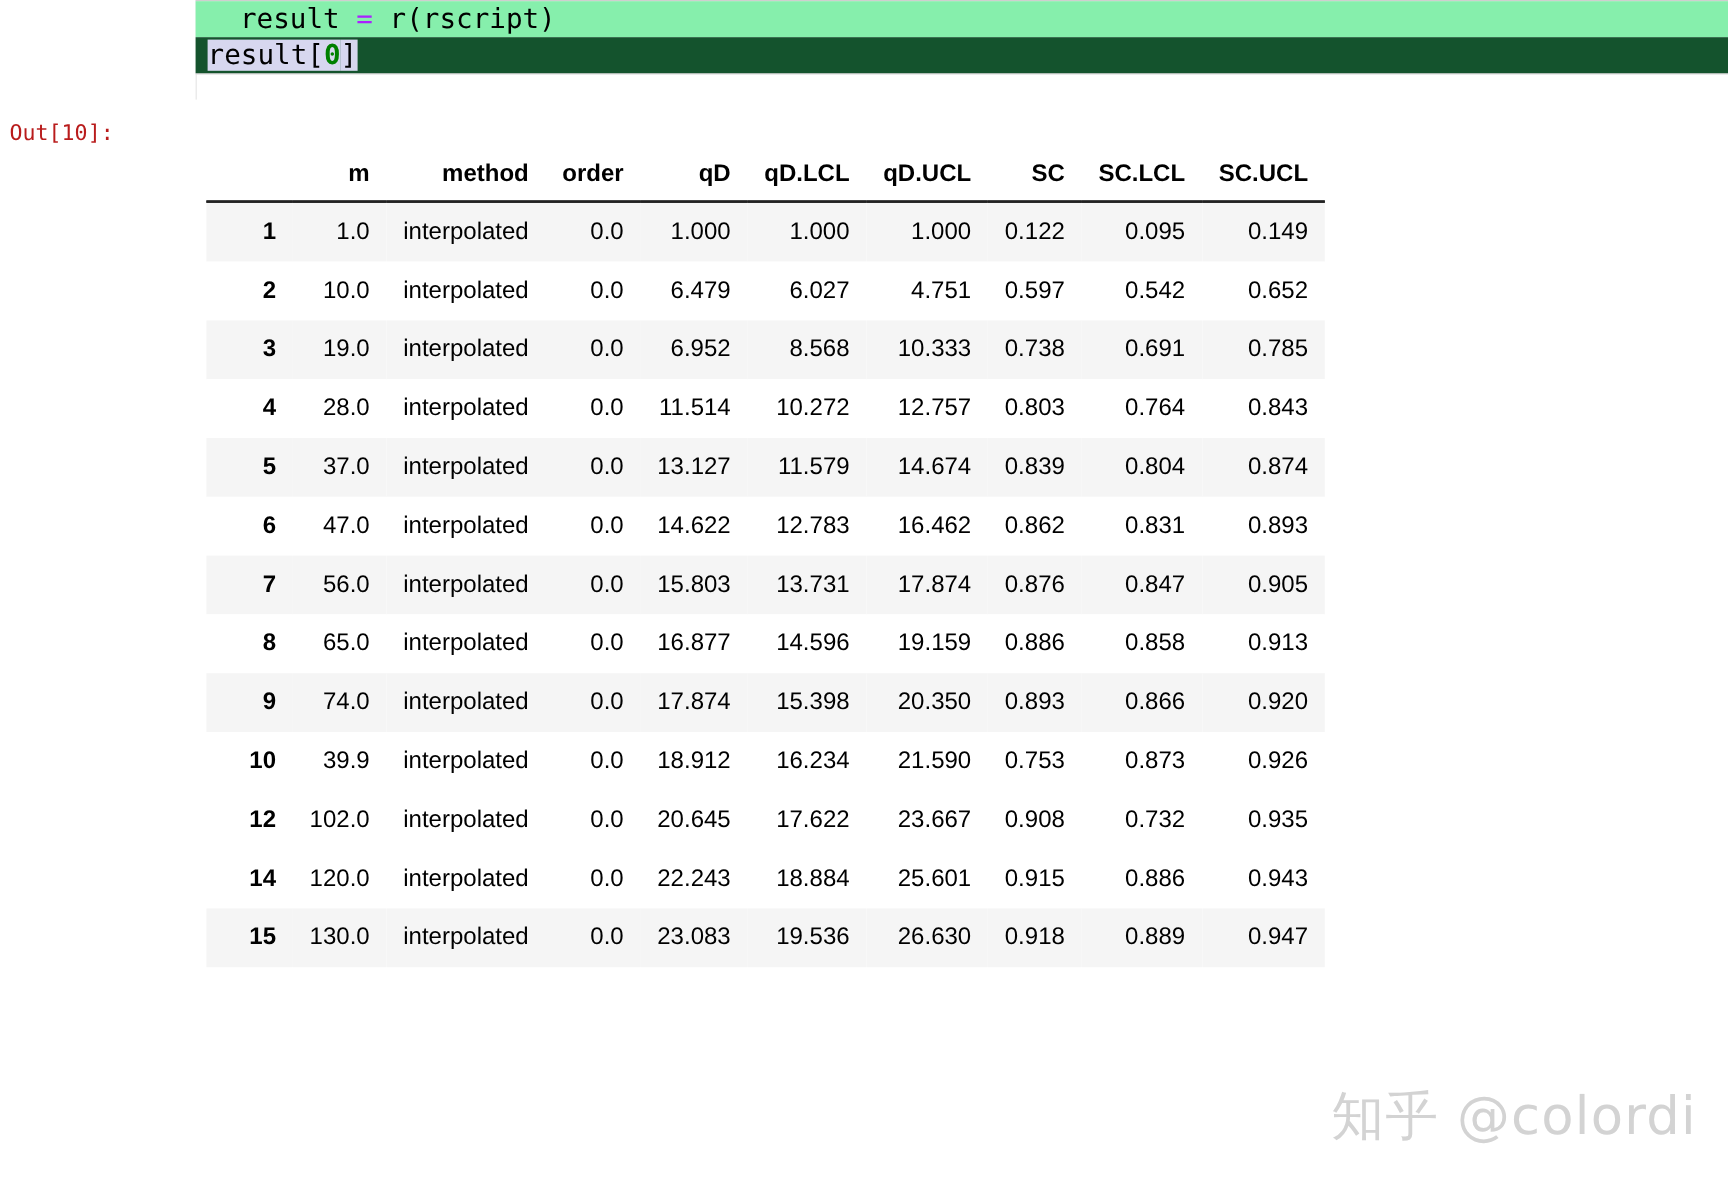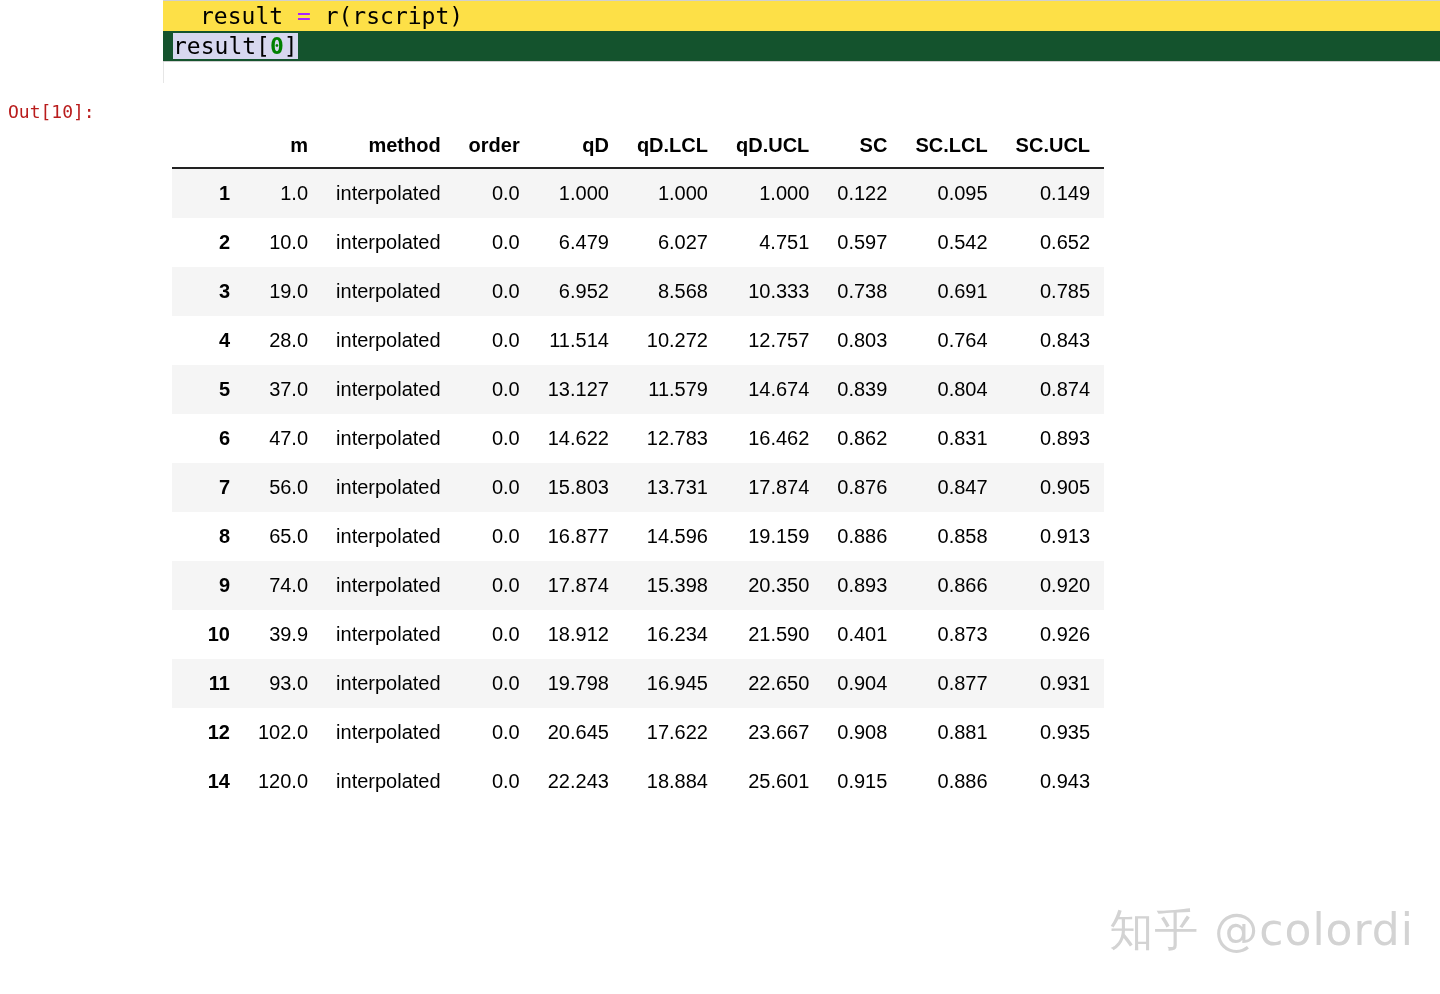--- a/index.html
+++ b/index.html
@@ -42,21 +42,21 @@
   }
   .code-line {
     font-family: "DejaVu Sans Mono", monospace;
     font-size: 23px;
     line-height: 30px;
     padding: 0 0 0 10px;
     white-space: pre;
     color: #000000;
   }
   .code-line.selected {
-    background: #fde047;
+    background: #86efac;
     padding-left: 37px;
   }
   .code-line.second {
     background: #14532d;
   }
   .tok-op { color: #aa22ff; }
   .tok-num { color: #008000; font-weight: bold; }
   .sel-span { background: #d7d7ef; }
 
   
@@ -268,59 +268,59 @@
             <td>0.920</td>
           </tr>
           <tr class="even">
             <td class="idx">10</td>
             <td>39.9</td>
             <td class="method">interpolated</td>
             <td>0.0</td>
             <td>18.912</td>
             <td>16.234</td>
             <td>21.590</td>
-            <td>0.401</td>
+            <td>0.753</td>
             <td>0.873</td>
             <td>0.926</td>
-          </tr>
-          <tr class="odd">
-            <td class="idx">11</td>
-            <td>93.0</td>
-            <td class="method">interpolated</td>
-            <td>0.0</td>
-            <td>19.798</td>
-            <td>16.945</td>
-            <td>22.650</td>
-            <td>0.904</td>
-            <td>0.877</td>
-            <td>0.931</td>
           </tr>
           <tr class="even">
             <td class="idx">12</td>
             <td>102.0</td>
             <td class="method">interpolated</td>
             <td>0.0</td>
             <td>20.645</td>
             <td>17.622</td>
             <td>23.667</td>
             <td>0.908</td>
-            <td>0.881</td>
+            <td>0.732</td>
             <td>0.935</td>
           </tr>
           <tr class="even">
             <td class="idx">14</td>
             <td>120.0</td>
             <td class="method">interpolated</td>
             <td>0.0</td>
             <td>22.243</td>
             <td>18.884</td>
             <td>25.601</td>
             <td>0.915</td>
             <td>0.886</td>
             <td>0.943</td>
           </tr>
+          <tr class="odd">
+            <td class="idx">15</td>
+            <td>130.0</td>
+            <td class="method">interpolated</td>
+            <td>0.0</td>
+            <td>23.083</td>
+            <td>19.536</td>
+            <td>26.630</td>
+            <td>0.918</td>
+            <td>0.889</td>
+            <td>0.947</td>
+          </tr>
         </tbody>
     </table>
   </div>
 
   <div class="watermark">知乎 @colordi</div>
 
 </div>
 
 </body></html>

